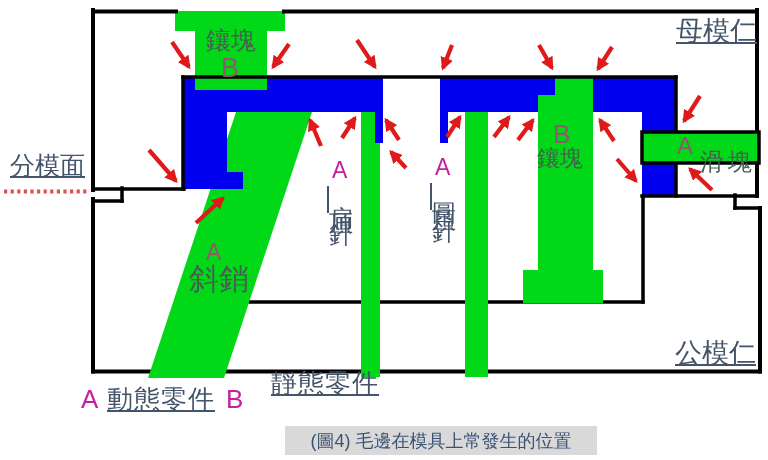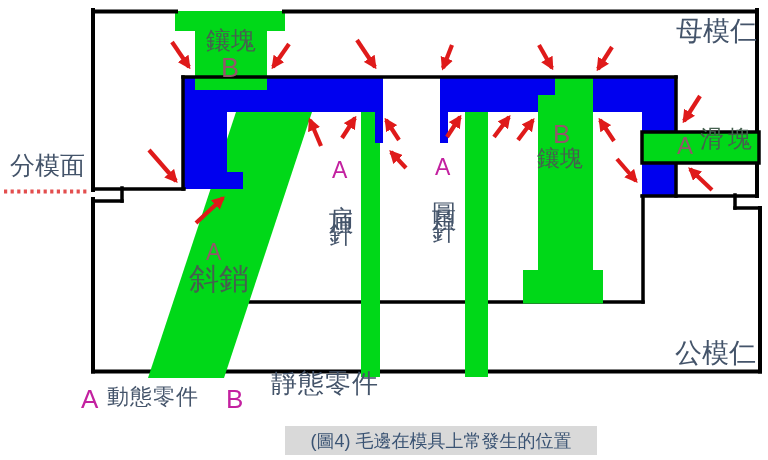--- a/index.html
+++ b/index.html
@@ -6,21 +6,21 @@
     --mold-green:#00D818; --part-blue:#0000EF; --outline-black:#000000;
     --arrow-red:#DF1A1A; --parting-dot-red:#E34F4F; --label-navy:#44546A;
     --label-magenta:#C321A0; --on-green-text:#45604F; --on-green-letter:#92576A;
     --caption-bg:#D9D9D9; --caption-text:#3A5373;
   }
   html,body{margin:0;padding:0;}
   body{font-family:"Liberation Sans","DejaVu Sans",sans-serif;background:#fff;}
   .stage{position:relative;width:768px;height:460px;background:#fff;overflow:hidden;}
   .stage svg{position:absolute;left:0;top:0;}
   .lbl{position:absolute;white-space:nowrap;line-height:1;}
-  .navy{color:var(--label-navy);}
+  .navy{color:var(--label-navy);text-decoration:underline;}
   .mag{color:var(--label-magenta);}
   .gtxt{color:var(--on-green-text);}
   .glet{color:var(--on-green-letter);}
   .vert{writing-mode:vertical-rl;text-orientation:upright;letter-spacing:9px;}
   .caption-bar{position:absolute;left:285px;top:426px;width:312px;height:29px;
     background:var(--caption-bg);display:flex;align-items:center;justify-content:center;
     font-size:18px;color:var(--caption-text);}
 </style>
 </head>
 <body>
@@ -109,33 +109,33 @@
   <div class="lbl navy" style="left:10px;top:153px;font-size:25px;">分模面</div>
   <div class="lbl navy" style="left:675px;top:340px;font-size:27px;">公模仁</div>
 
   <div class="lbl gtxt" style="left:206px;top:28px;font-size:25px;">鑲塊</div>
   <div class="lbl glet" style="left:221px;top:55px;font-size:27px;">B</div>
 
   <div class="lbl glet" style="left:553px;top:121px;font-size:26px;">B</div>
   <div class="lbl gtxt" style="left:537px;top:147px;font-size:23px;">鑲塊</div>
 
   <div class="lbl glet" style="left:677px;top:134px;font-size:24px;">A</div>
-  <div class="lbl gtxt" style="left:700px;top:127px;font-size:24px;letter-spacing:4px;">滑塊</div>
+  <div class="lbl gtxt" style="left:700px;top:150px;font-size:24px;letter-spacing:4px;">滑塊</div>
 
   <div class="lbl glet" style="left:206px;top:241px;font-size:23px;">A</div>
   <div class="lbl gtxt" style="left:189px;top:264px;font-size:30px;">斜銷</div>
 
   <div class="lbl mag" style="left:332px;top:159px;font-size:23px;">A</div>
   <div class="lbl navy vert" style="left:329px;top:186px;font-size:24px;">扁頂針</div>
 
   <div class="lbl mag" style="left:435px;top:156px;font-size:23px;">A</div>
   <div class="lbl navy vert" style="left:432px;top:183px;font-size:24px;">圓頂針</div>
 
   <div class="lbl mag" style="left:81px;top:386px;font-size:26px;">A</div>
-  <div class="lbl navy" style="left:107px;top:386px;font-size:22px;letter-spacing:1px;">動態零件</div>
+  <div class="lbl navy" style="left:107px;top:386px;font-size:26px;letter-spacing:1px;">動態零件</div>
   <div class="lbl mag" style="left:226px;top:386px;font-size:26px;">B</div>
   <div class="lbl navy" style="left:251px;top:370px;font-size:26px;letter-spacing:1px;margin-left:20px;">靜態零件</div>
 
   <div class="caption-bar">
     <span>(圖4) 毛邊在模具上常發生的位置</span>
   </div>
 
 </div>
 
 </body></html>

